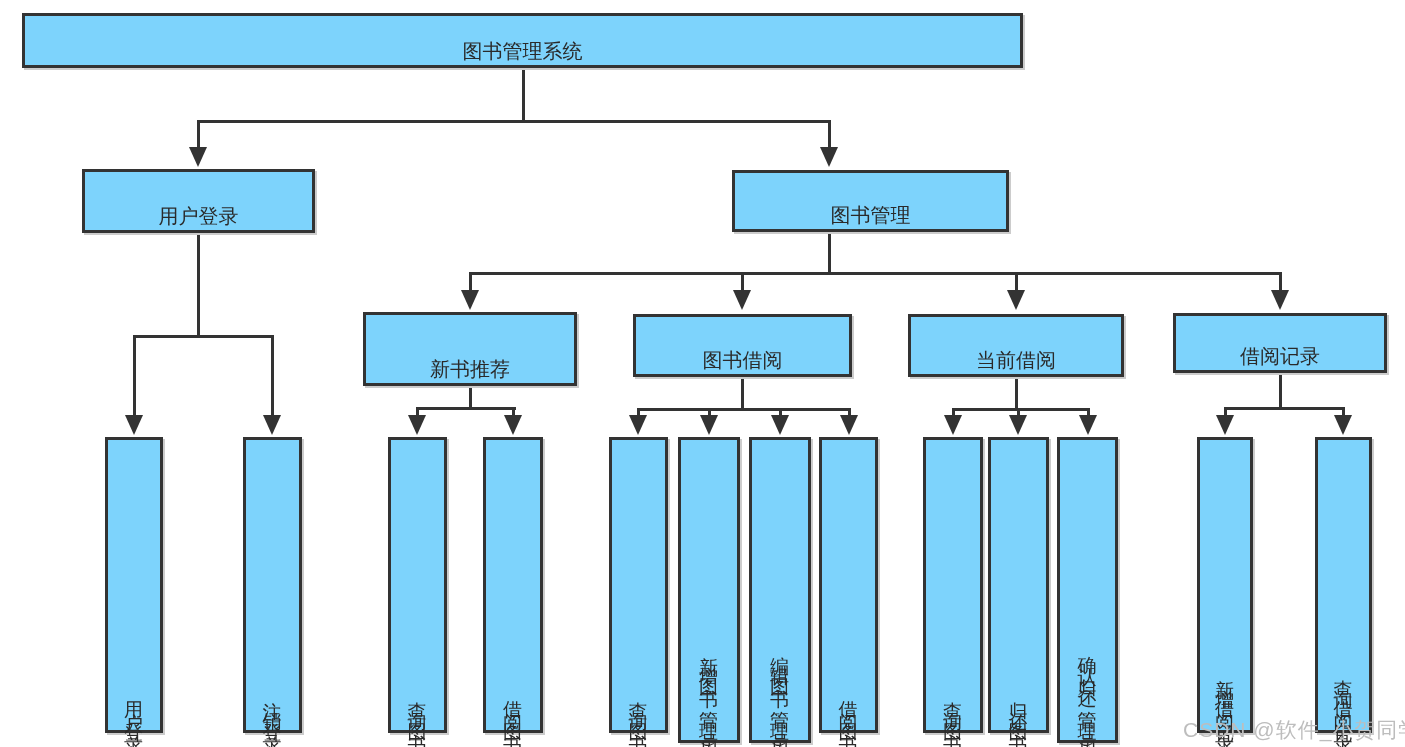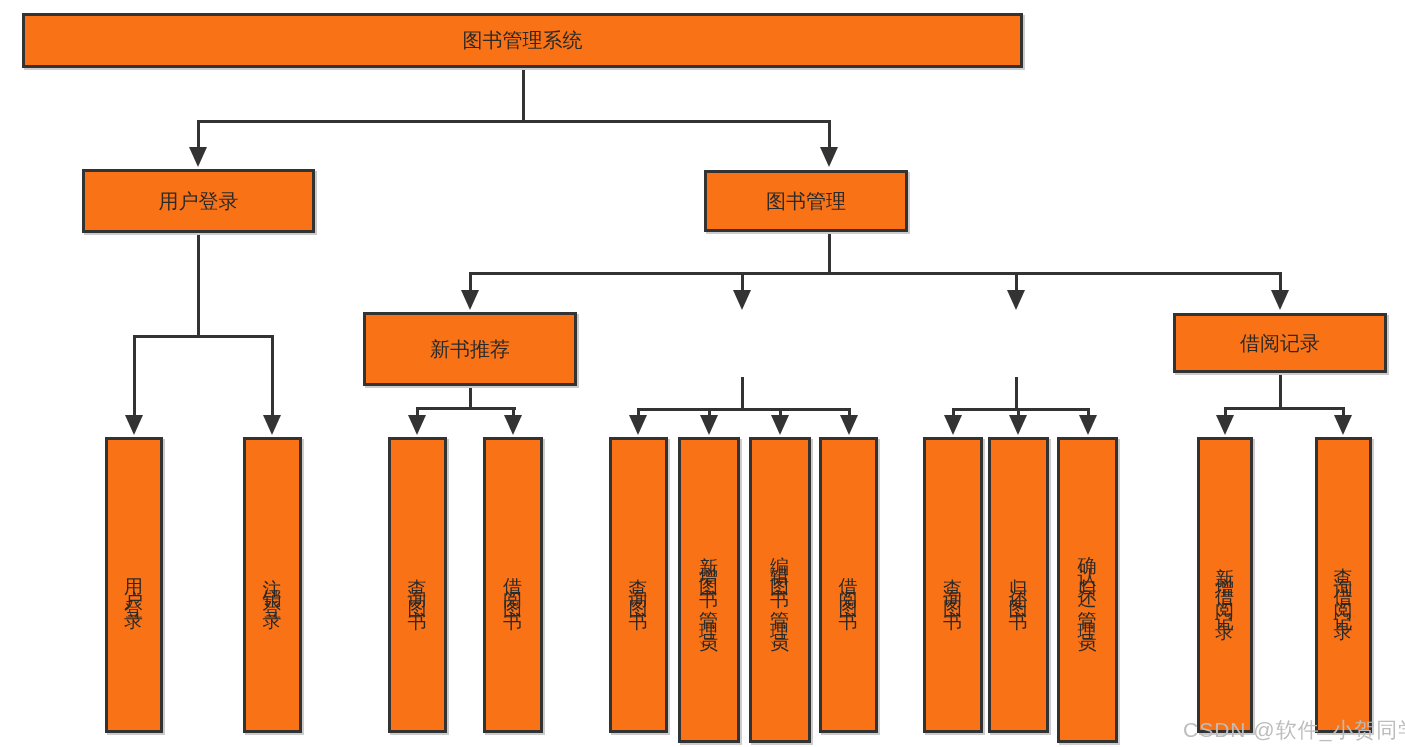--- a/index.html
+++ b/index.html
@@ -7,22 +7,22 @@
     --text:#2a2a2a;
     --wm:#bdbdbd;
     --bg:#ffffff;
   }
   html,body{margin:0;padding:0;background:var(--bg);}
   .stage{
     position:relative;width:1405px;height:747px;background:var(--bg);
     font-family:"Liberation Sans","DejaVu Sans",sans-serif;overflow:hidden;
   }
   .node{
-    position:absolute;background:#f97316;border:3px solid var(--line);
-    box-sizing:border-box;display:flex;align-items:center;justify-content:center;
+    position:absolute;background:#7dd3fc;border:3px solid var(--line);
+    box-sizing:border-box;display:flex;align-items:flex-end;justify-content:center;
     box-shadow:2px 2px 0 #cccccc;
   }
   .label{font-size:20px;color:var(--text);white-space:nowrap;}
   .vtext{
     writing-mode:vertical-rl;font-size:19px;letter-spacing:11px;
     color:var(--text);line-height:1;
   }
   .hline,.vline{position:absolute;background:var(--line);}
   .hline{height:3px;}
   .vline{width:3px;}
@@ -100,26 +100,32 @@
   <div class="vline" style="left:1342px;top:407px;height:12px"></div>
   <div class="arrow" style="left:1334px;top:415px"></div>
 
   <div class="node" style="left:22px;top:13px;width:1001px;height:55px">
     <span class="label">图书管理系统</span>
   </div>
 
   <div class="node" style="left:82px;top:169px;width:233px;height:64px">
     <span class="label">用户登录</span>
   </div>
-  <div class="node" style="left:704px;top:170px;width:204px;height:62px">
+  <div class="node" style="left:732px;top:170px;width:277px;height:62px">
     <span class="label">图书管理</span>
   </div>
 
   <div class="node" style="left:363px;top:312px;width:214px;height:74px">
     <span class="label">新书推荐</span>
+  </div>
+  <div class="node" style="left:633px;top:314px;width:219px;height:63px">
+    <span class="label">图书借阅</span>
+  </div>
+  <div class="node" style="left:908px;top:314px;width:216px;height:63px">
+    <span class="label">当前借阅</span>
   </div>
   <div class="node" style="left:1173px;top:313px;width:214px;height:60px">
     <span class="label">借阅记录</span>
   </div>
 
   <div class="node" style="left:105px;top:437px;width:58px;height:296px">
     <span class="vtext">用户登录</span>
   </div>
   <div class="node" style="left:243px;top:437px;width:59px;height:296px">
     <span class="vtext">注销登录</span>

